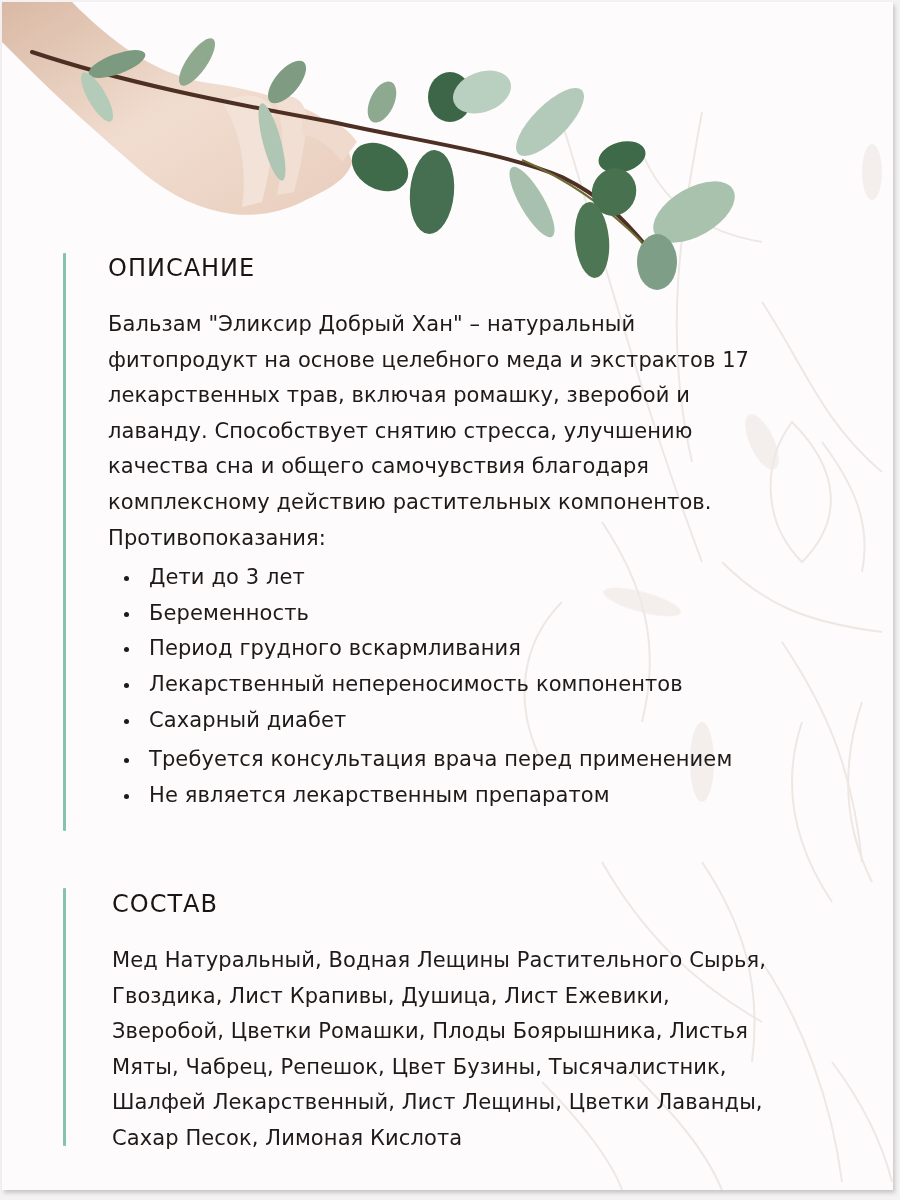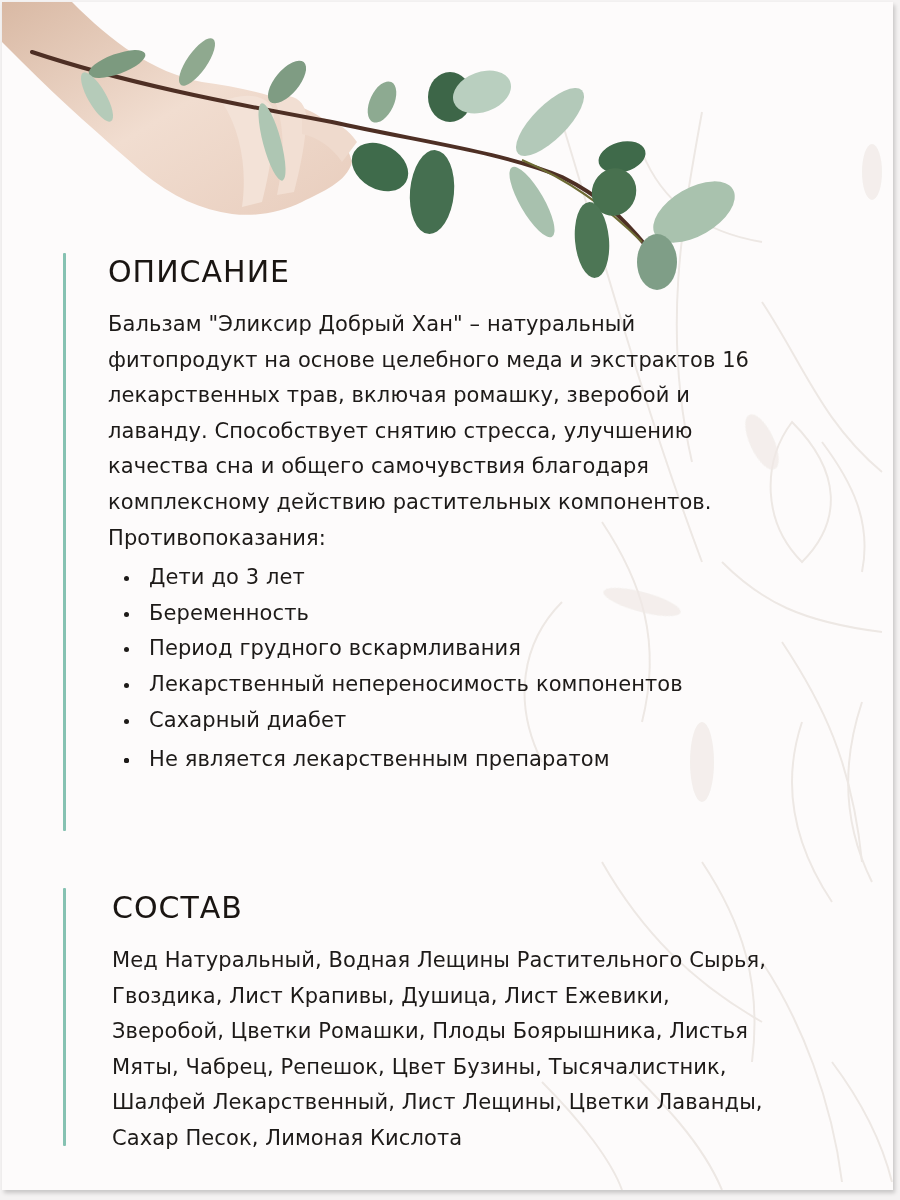--- a/index.html
+++ b/index.html
@@ -19,21 +19,21 @@
     }
     .bg-floral { position: absolute; left: 0; top: 0; width: 891px; height: 1188px; pointer-events: none; }
     .hero { position: absolute; left: 0; top: 0; width: 760px; height: 300px; }
     .accent-bar {
       position: absolute; width: 3px; background: #86c2b2; border-radius: 1px;
     }
     .section-title {
       position: absolute; margin: 0;
       font-family: "DejaVu Sans", sans-serif;
       font-weight: normal; letter-spacing: 1px;
-      font-size: 30px; color: #1a1512;
+      font-size: 24px; color: #1a1512;
     }
     .body-text {
       position: absolute;
       font-size: 21px; line-height: 35.6px; color: #1d1a18;
       letter-spacing: 0.1px;
     }
     .body-text p { margin: 0; }
     .bullets { list-style: none; margin: 4px; padding: 0; }
     .bullets li { position: relative; padding-left: 37px; }
     .bullets li .dot {
@@ -111,35 +111,35 @@
       <ellipse cx="692" cy="210" rx="45" ry="24" transform="rotate(-30 692 210)" fill="#a9c2ae"></ellipse>
       <ellipse cx="655" cy="260" rx="20" ry="28" fill="#7f9e87"></ellipse>
     </g>
   </svg>
 
   <div class="accent-bar" style="left:61px; top:251px; height:578px;"></div>
   <h2 class="section-title" style="left:106px; top:252px;">ОПИСАНИЕ</h2>
 
   <div class="body-text" style="left:106px; top:305px; width:760px;">
     <p>Бальзам "Эликсир Добрый Хан" – натуральный</p>
-    <p>фитопродукт на основе целебного меда и экстрактов 16</p>
+    <p>фитопродукт на основе целебного меда и экстрактов 17</p>
     <p>лекарственных трав, включая ромашку, зверобой и</p>
     <p>лаванду. Способствует снятию стресса, улучшению</p>
     <p>качества сна и общего самочувствия благодаря</p>
     <p>комплексному действию растительных компонентов.</p>
     <p>Противопоказания:</p>
     <ul class="bullets">
       <li><span class="dot"></span><span>Дети до 3 лет</span></li>
       <li><span class="dot"></span><span>Беременность</span></li>
       <li><span class="dot"></span><span>Период грудного вскармливания</span></li>
       <li><span class="dot"></span><span>Лекарственный непереносимость компонентов</span></li>
       <li><span class="dot"></span><span>Сахарный диабет</span></li>
     </ul>
     <ul class="bullets">
-      <li><span class="dot"></span></li>
+      <li><span class="dot"></span><span>Требуется консультация врача перед применением</span></li>
       <li><span class="dot"></span><span>Не является лекарственным препаратом</span></li>
     </ul>
   </div>
 
   <div class="accent-bar" style="left:61px; top:886px; height:258px;"></div>
   <h2 class="section-title" style="left:110px; top:888px;">СОСТАВ</h2>
 
   <div class="body-text" style="left:110px; top:941px; width:770px;">
     <p>Мед Натуральный, Водная Лещины Растительного Сырья,</p>
     <p>Гвоздика, Лист Крапивы, Душица, Лист Ежевики,</p>

